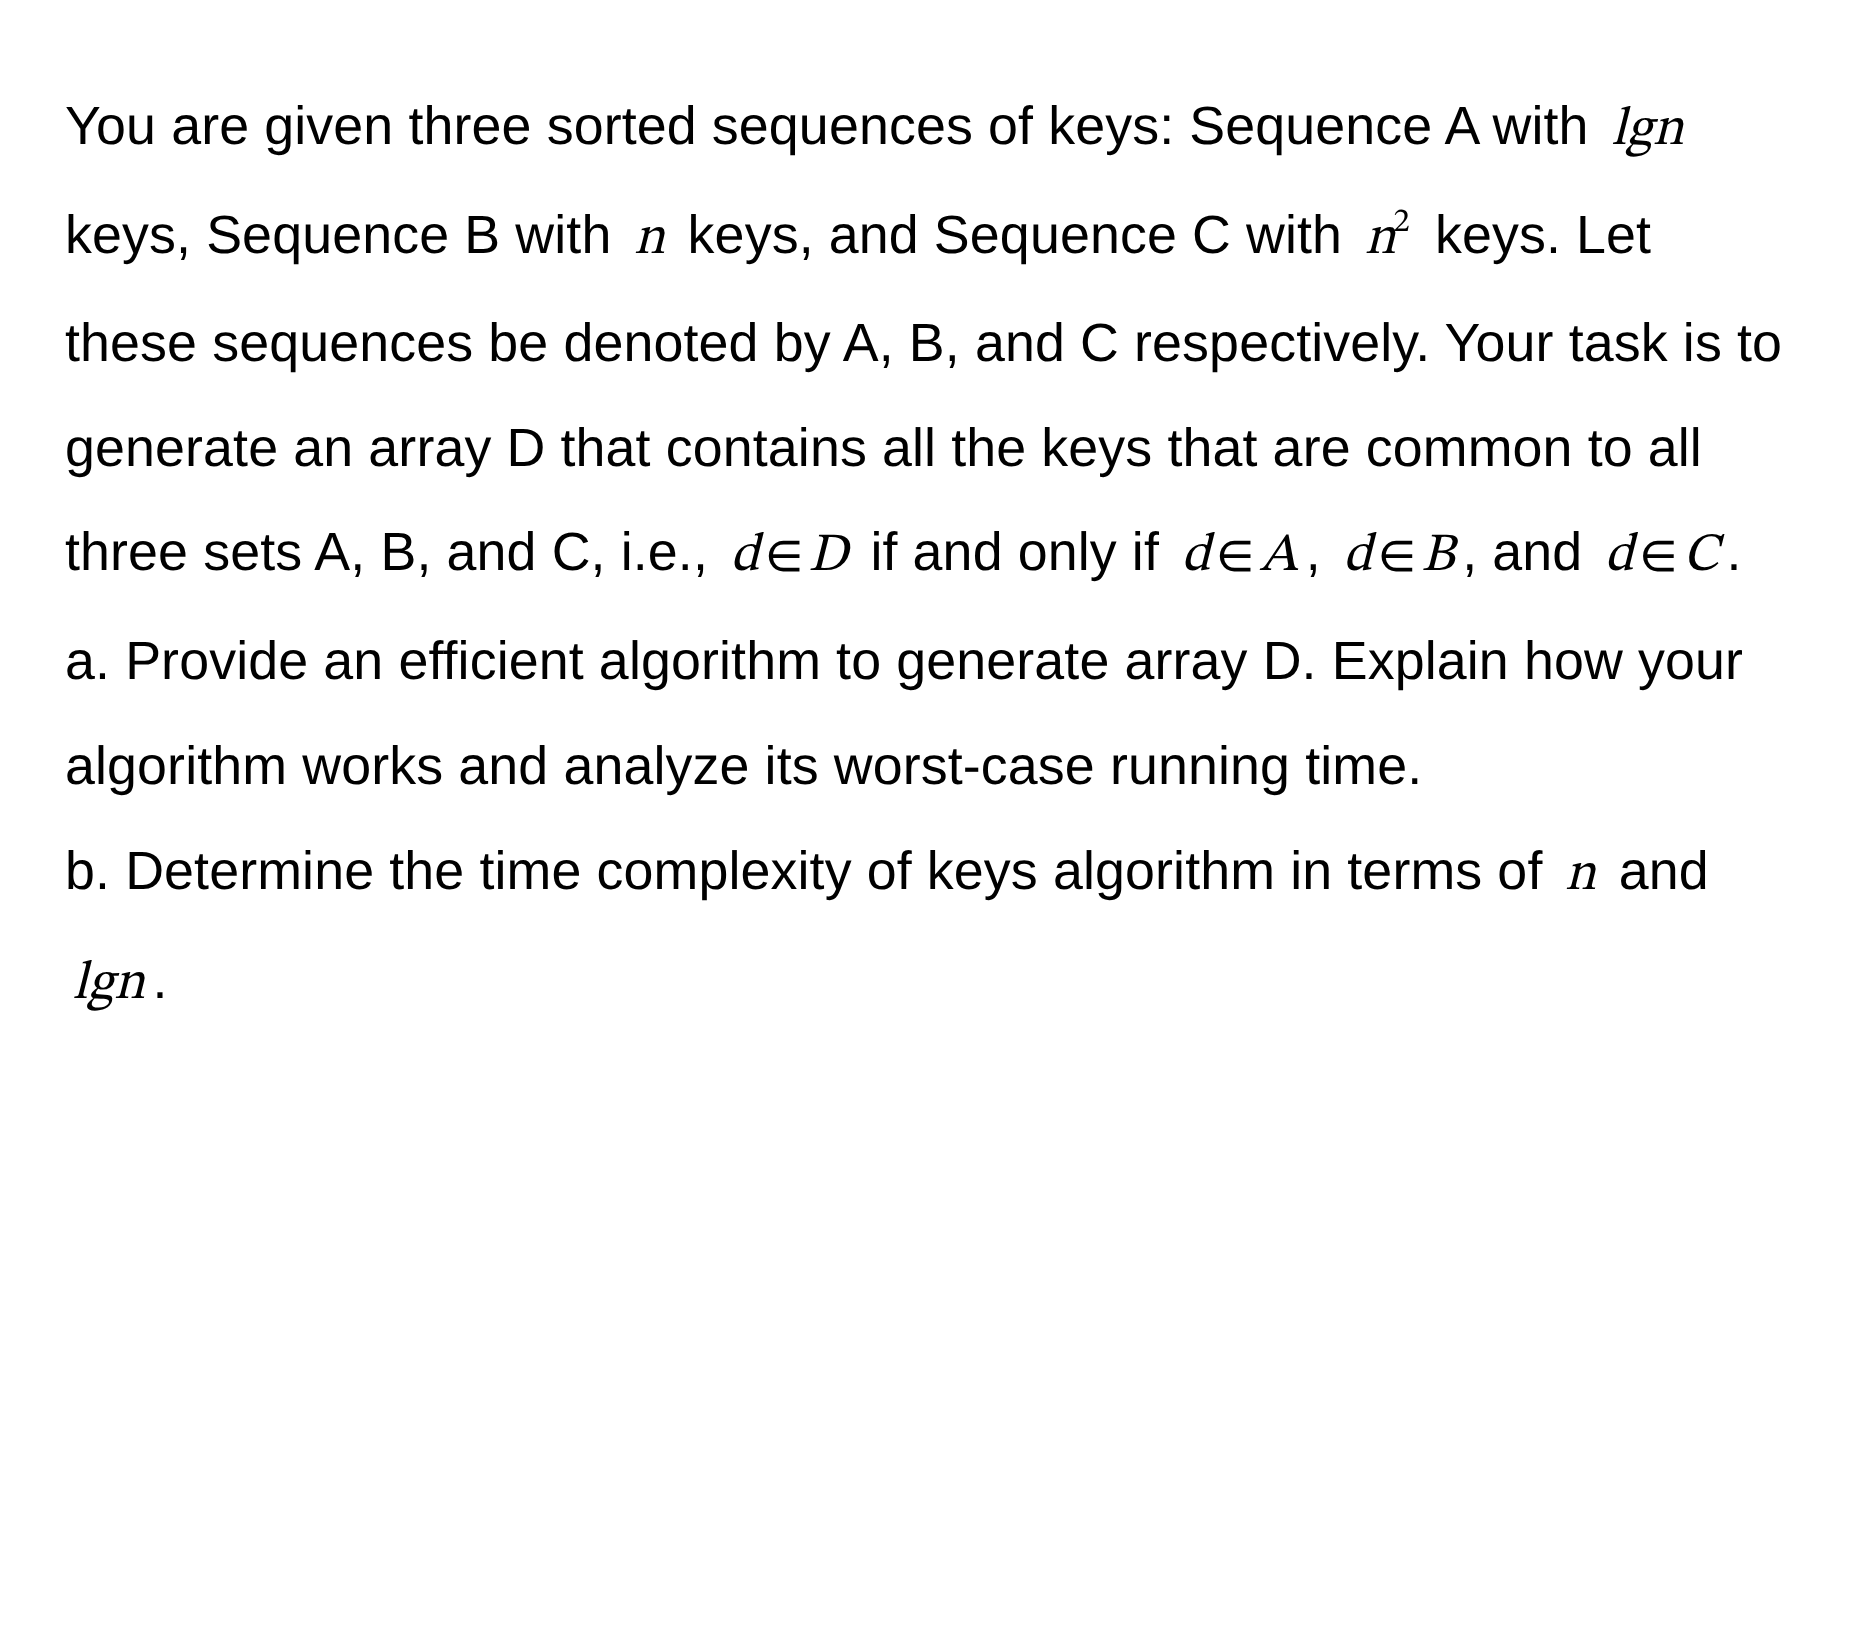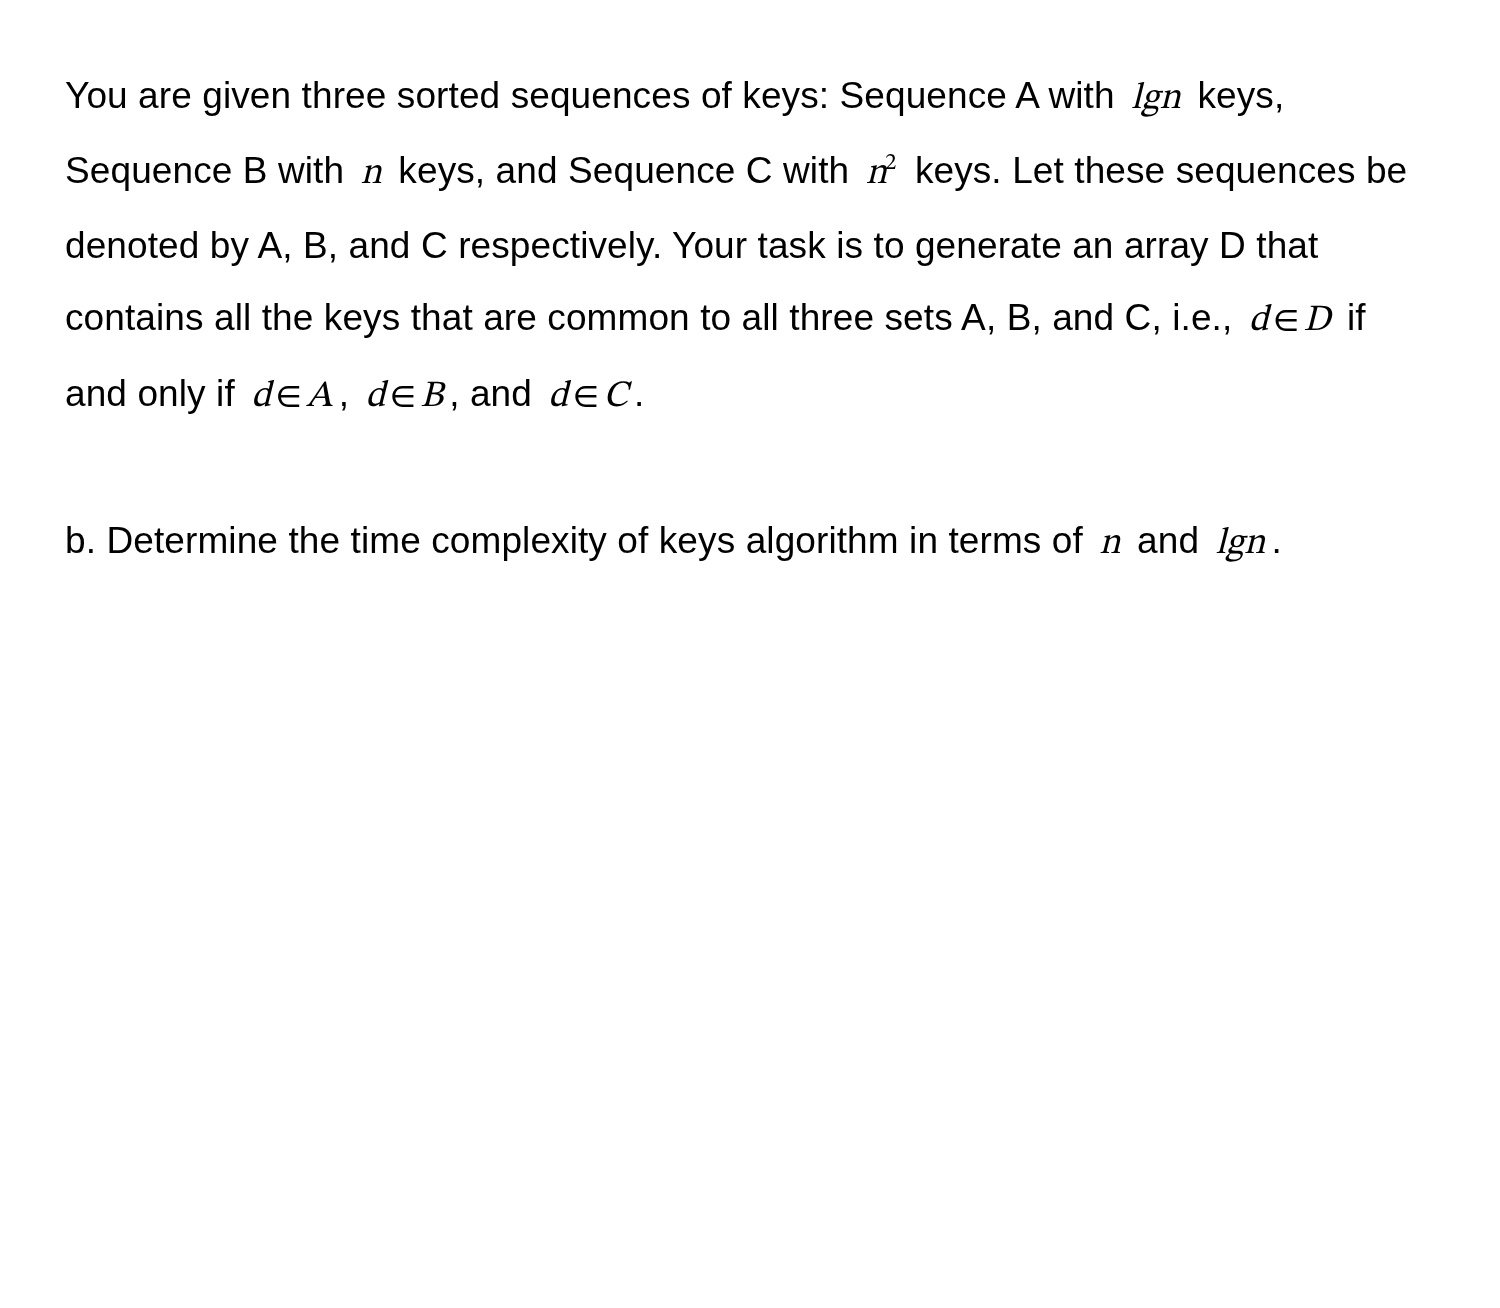--- a/index.html
+++ b/index.html
@@ -6,23 +6,23 @@
     margin: 0;
     padding: 0;
     width: 1500px;
     height: 1308px;
     background: #ffffff;
     font-family: -apple-system, BlinkMacSystemFont, "Segoe UI", Helvetica, Arial, sans-serif;
     color: #000000;
   }
   .page {
     box-sizing: border-box;
-    padding: 60px 65px 60px 65px;
+    padding: 60px 65px 60px 52px;
     width: 1500px;
-    font-size: 37px;
+    font-size: 43px;
     line-height: 1.95;
     letter-spacing: 0.1px;
   }
   .math {
     font-family: "Cambria Math", "STIX Two Math", "Latin Modern Math", "Times New Roman", serif;
     font-style: italic;
     padding: 0 6px;
   }
   .math .op {
     font-style: normal;
@@ -38,17 +38,18 @@
   }
 </style>
 </head>
 <body>
 
 <div class="page">
   <span>
     <span>You are given three sorted sequences of keys: Sequence A with </span><span class="math">lgn</span><span> keys, Sequence B with </span><span class="math">n</span><span> keys, and Sequence C with </span><span class="math"><span>n</span><span class="sup">2</span></span><span> keys. Let these sequences be denoted by A, B, and C respectively. Your task is to generate an array D that contains all the keys that are common to all three sets A, B, and C, i.e., </span><span class="math"><span>d</span><span class="op">∈</span><span>D</span></span><span> if and only if </span><span class="math"><span>d</span><span class="op">∈</span><span>A</span></span><span>, </span><span class="math"><span>d</span><span class="op">∈</span><span>B</span></span><span>, and </span><span class="math"><span>d</span><span class="op">∈</span><span>C</span></span><span>.</span>
   </span>
   <br>
+  <span>a. Provide an efficient algorithm to generate array D. Explain how your algorithm works and analyze its worst-case running time.</span>
   <br>
   <span>
     <span>b. Determine the time complexity of keys algorithm in terms of </span><span class="math">n</span><span> and </span><span class="math">lgn</span><span>.</span>
   </span>
 </div>
 
 </body></html>

